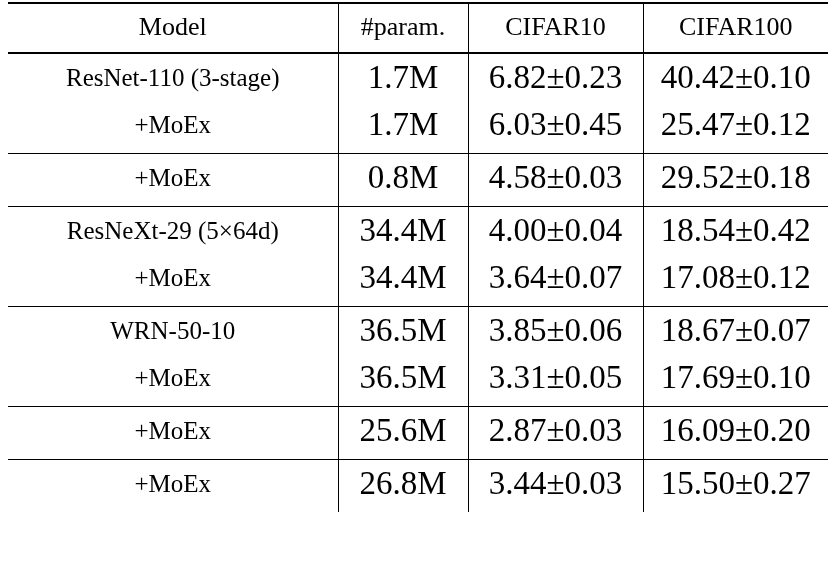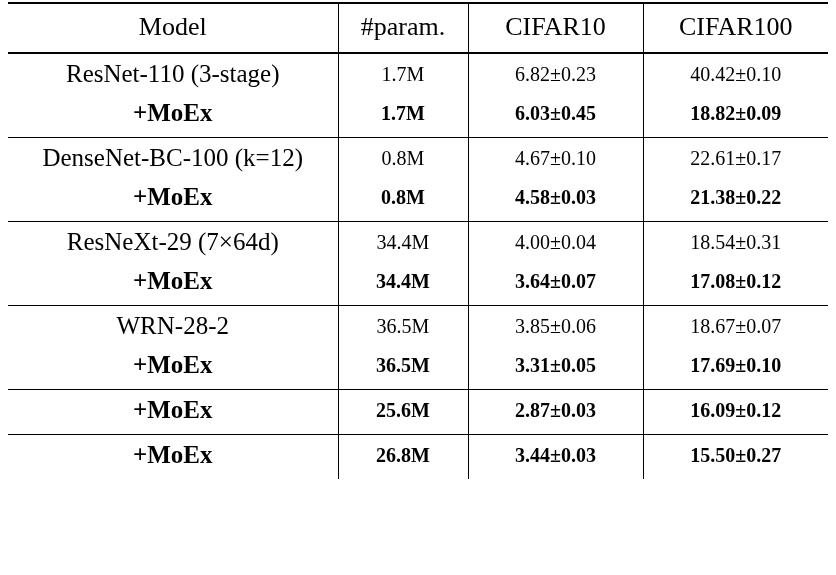--- a/index.html
+++ b/index.html
@@ -49,34 +49,34 @@
   }
 
   
   td.sep, th.sep {
     border-left: 1.1px solid #000;
   }
 
   .cell {
     display: block;
     text-align: center;
-    font-size: 20px;
+    font-size: 33px;
     line-height: 1.0;
     padding: 7px 10px;
     white-space: nowrap;
   }
   .cell.model {
     font-size: 25px;
   }
   .header .cell {
     font-size: 26px;
     padding: 10px 10px 12px 10px;
   }
   .bold .cell {
-    font-weight: bold;
+    font-weight: normal;
   }
   .spacer-top .cell { }
   .spacer-bot .cell { padding-bottom: 12px; }
 </style>
 </head>
 <body>
 
 <div class="table-wrap">
   <table class="results">
     <colgroup>
@@ -131,100 +131,86 @@
           <td>
             <span class="cell model">+MoEx</span>
           </td>
           <td class="sep">
             <span class="cell">1.7M</span>
           </td>
           <td class="sep">
             <span class="cell">6.03±0.45</span>
           </td>
           <td class="sep">
-            <span class="cell">18.82±0.09</span>
+            <span class="cell">25.47±0.12</span>
+          </td>
+        </tr>
+        <tr class="rule-thin">
+          <td style="height: 0px; padding: 0px;"></td>
+          <td style="height: 0px; padding: 0px;"></td>
+          <td style="height: 0px; padding: 0px;"></td>
+          <td style="height: 0px; padding: 0px;"></td>
+        </tr>
+        <tr class="bold spacer-bot">
+          <td>
+            <span class="cell model">+MoEx</span>
+          </td>
+          <td class="sep">
+            <span class="cell">0.8M</span>
+          </td>
+          <td class="sep">
+            <span class="cell">4.58±0.03</span>
+          </td>
+          <td class="sep">
+            <span class="cell">29.52±0.18</span>
           </td>
         </tr>
         <tr class="rule-thin">
           <td style="height: 0px; padding: 0px;"></td>
           <td style="height: 0px; padding: 0px;"></td>
           <td style="height: 0px; padding: 0px;"></td>
           <td style="height: 0px; padding: 0px;"></td>
         </tr>
         <tr class="spacer-top">
           <td>
-            <span class="cell model">DenseNet-BC-100 (k=12)</span>
-          </td>
-          <td class="sep">
-            <span class="cell">0.8M</span>
-          </td>
-          <td class="sep">
-            <span class="cell">4.67±0.10</span>
-          </td>
-          <td class="sep">
-            <span class="cell">22.61±0.17</span>
-          </td>
-        </tr>
-        <tr class="bold spacer-bot">
-          <td>
-            <span class="cell model">+MoEx</span>
-          </td>
-          <td class="sep">
-            <span class="cell">0.8M</span>
-          </td>
-          <td class="sep">
-            <span class="cell">4.58±0.03</span>
-          </td>
-          <td class="sep">
-            <span class="cell">21.38±0.22</span>
+            <span class="cell model">ResNeXt-29 (5×64d)</span>
+          </td>
+          <td class="sep">
+            <span class="cell">34.4M</span>
+          </td>
+          <td class="sep">
+            <span class="cell">4.00±0.04</span>
+          </td>
+          <td class="sep">
+            <span class="cell">18.54±0.42</span>
+          </td>
+        </tr>
+        <tr class="bold spacer-bot">
+          <td>
+            <span class="cell model">+MoEx</span>
+          </td>
+          <td class="sep">
+            <span class="cell">34.4M</span>
+          </td>
+          <td class="sep">
+            <span class="cell">3.64±0.07</span>
+          </td>
+          <td class="sep">
+            <span class="cell">17.08±0.12</span>
           </td>
         </tr>
         <tr class="rule-thin">
           <td style="height: 0px; padding: 0px;"></td>
           <td style="height: 0px; padding: 0px;"></td>
           <td style="height: 0px; padding: 0px;"></td>
           <td style="height: 0px; padding: 0px;"></td>
         </tr>
         <tr class="spacer-top">
           <td>
-            <span class="cell model">ResNeXt-29 (7×64d)</span>
-          </td>
-          <td class="sep">
-            <span class="cell">34.4M</span>
-          </td>
-          <td class="sep">
-            <span class="cell">4.00±0.04</span>
-          </td>
-          <td class="sep">
-            <span class="cell">18.54±0.31</span>
-          </td>
-        </tr>
-        <tr class="bold spacer-bot">
-          <td>
-            <span class="cell model">+MoEx</span>
-          </td>
-          <td class="sep">
-            <span class="cell">34.4M</span>
-          </td>
-          <td class="sep">
-            <span class="cell">3.64±0.07</span>
-          </td>
-          <td class="sep">
-            <span class="cell">17.08±0.12</span>
-          </td>
-        </tr>
-        <tr class="rule-thin">
-          <td style="height: 0px; padding: 0px;"></td>
-          <td style="height: 0px; padding: 0px;"></td>
-          <td style="height: 0px; padding: 0px;"></td>
-          <td style="height: 0px; padding: 0px;"></td>
-        </tr>
-        <tr class="spacer-top">
-          <td>
-            <span class="cell model">WRN-28-2</span>
+            <span class="cell model">WRN-50-10</span>
           </td>
           <td class="sep">
             <span class="cell">36.5M</span>
           </td>
           <td class="sep">
             <span class="cell">3.85±0.06</span>
           </td>
           <td class="sep">
             <span class="cell">18.67±0.07</span>
           </td>
@@ -253,21 +239,21 @@
           <td>
             <span class="cell model">+MoEx</span>
           </td>
           <td class="sep">
             <span class="cell">25.6M</span>
           </td>
           <td class="sep">
             <span class="cell">2.87±0.03</span>
           </td>
           <td class="sep">
-            <span class="cell">16.09±0.12</span>
+            <span class="cell">16.09±0.20</span>
           </td>
         </tr>
         <tr class="rule-thin">
           <td style="height: 0px; padding: 0px;"></td>
           <td style="height: 0px; padding: 0px;"></td>
           <td style="height: 0px; padding: 0px;"></td>
           <td style="height: 0px; padding: 0px;"></td>
         </tr>
         <tr class="bold spacer-bot">
           <td>

